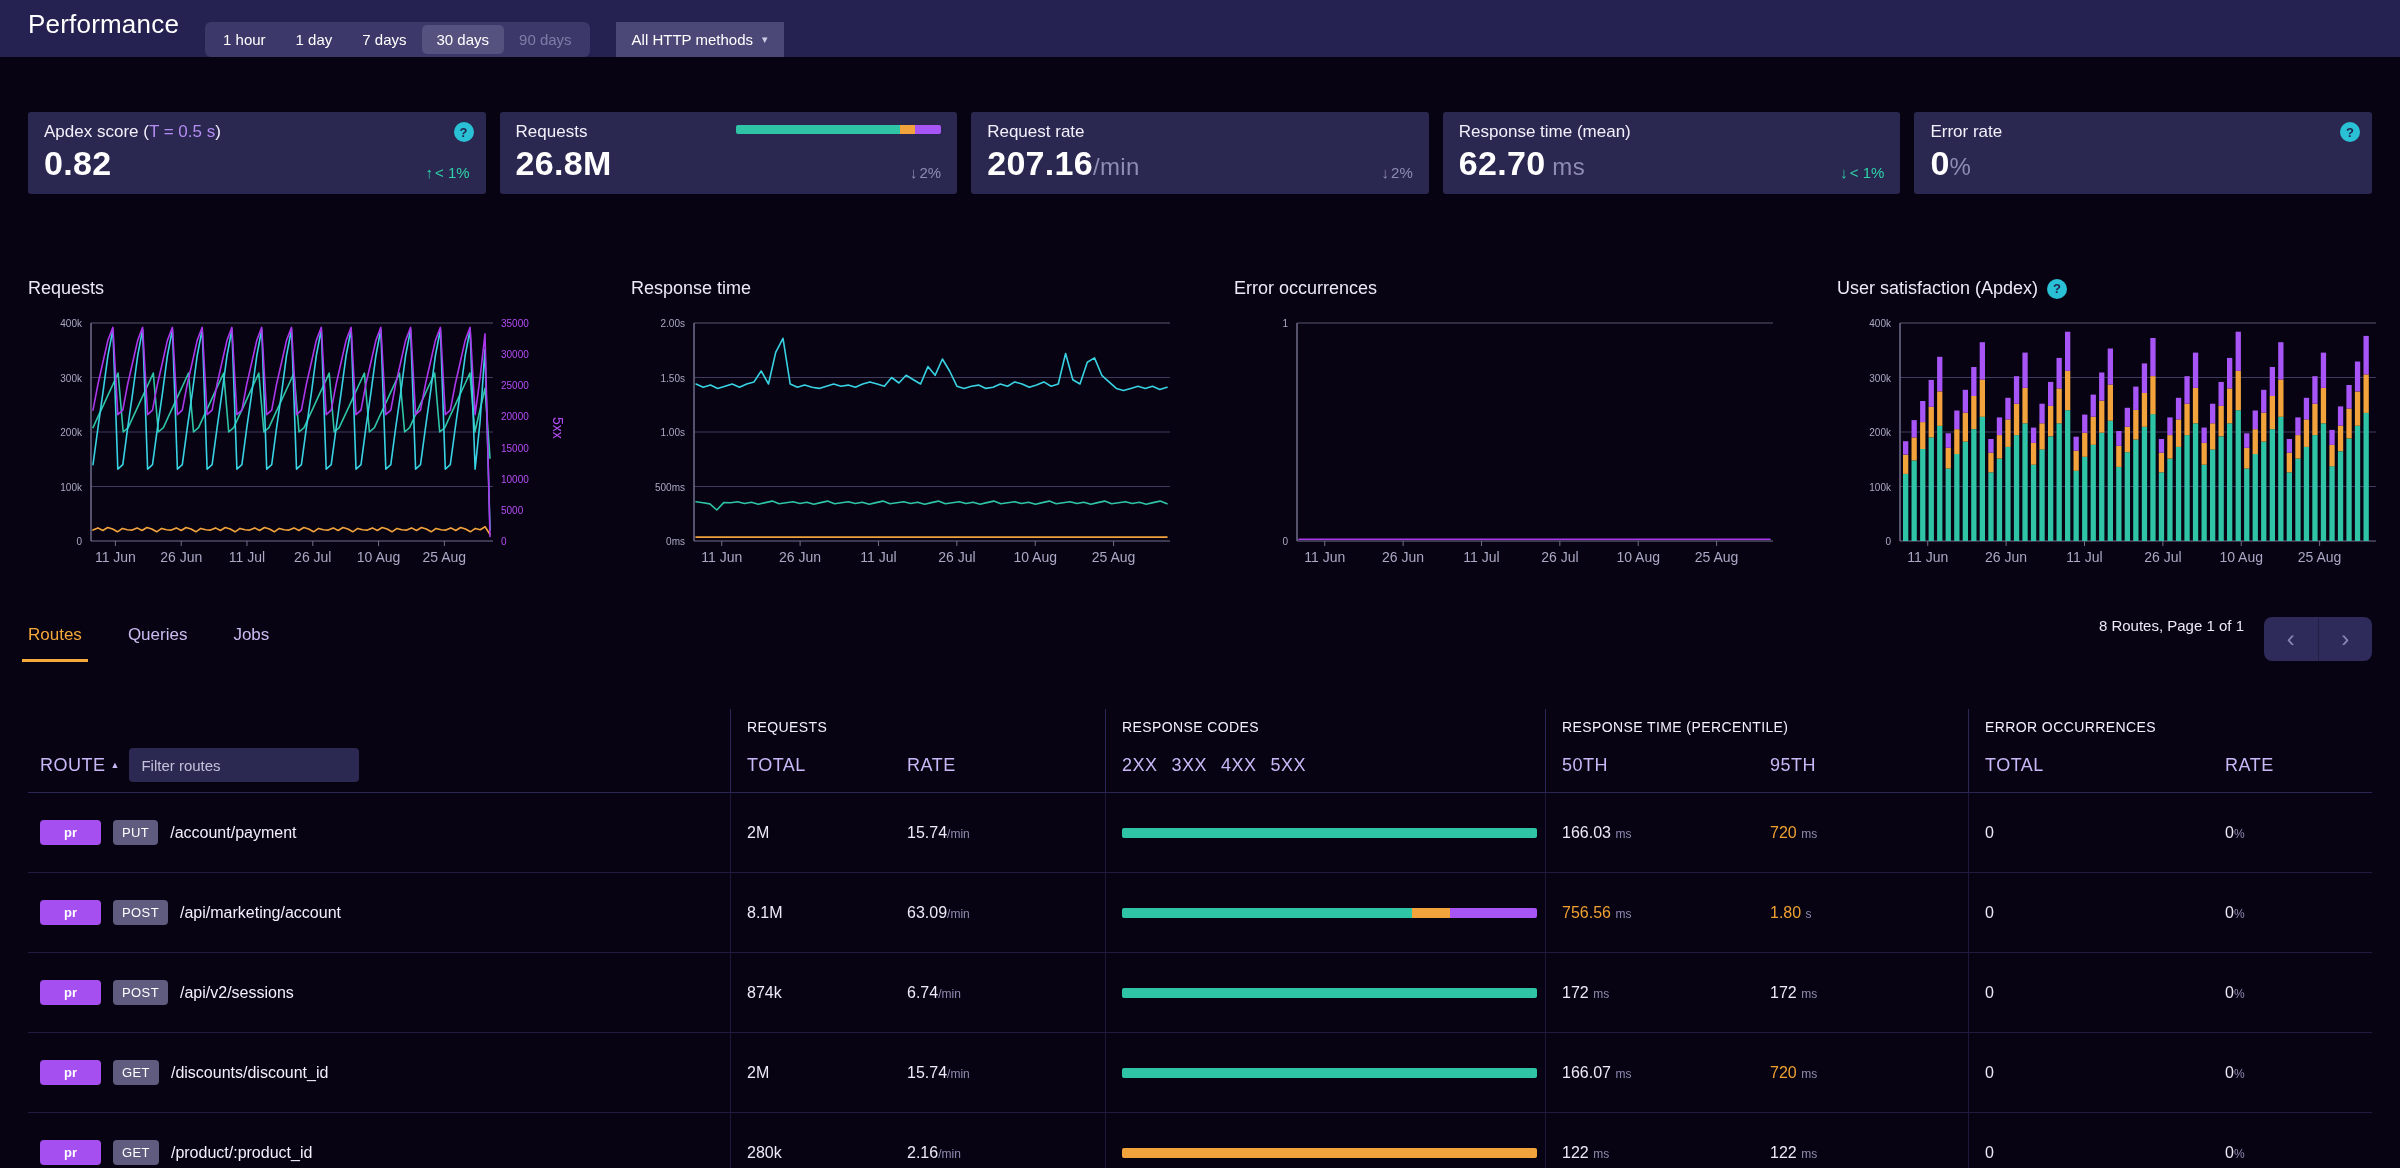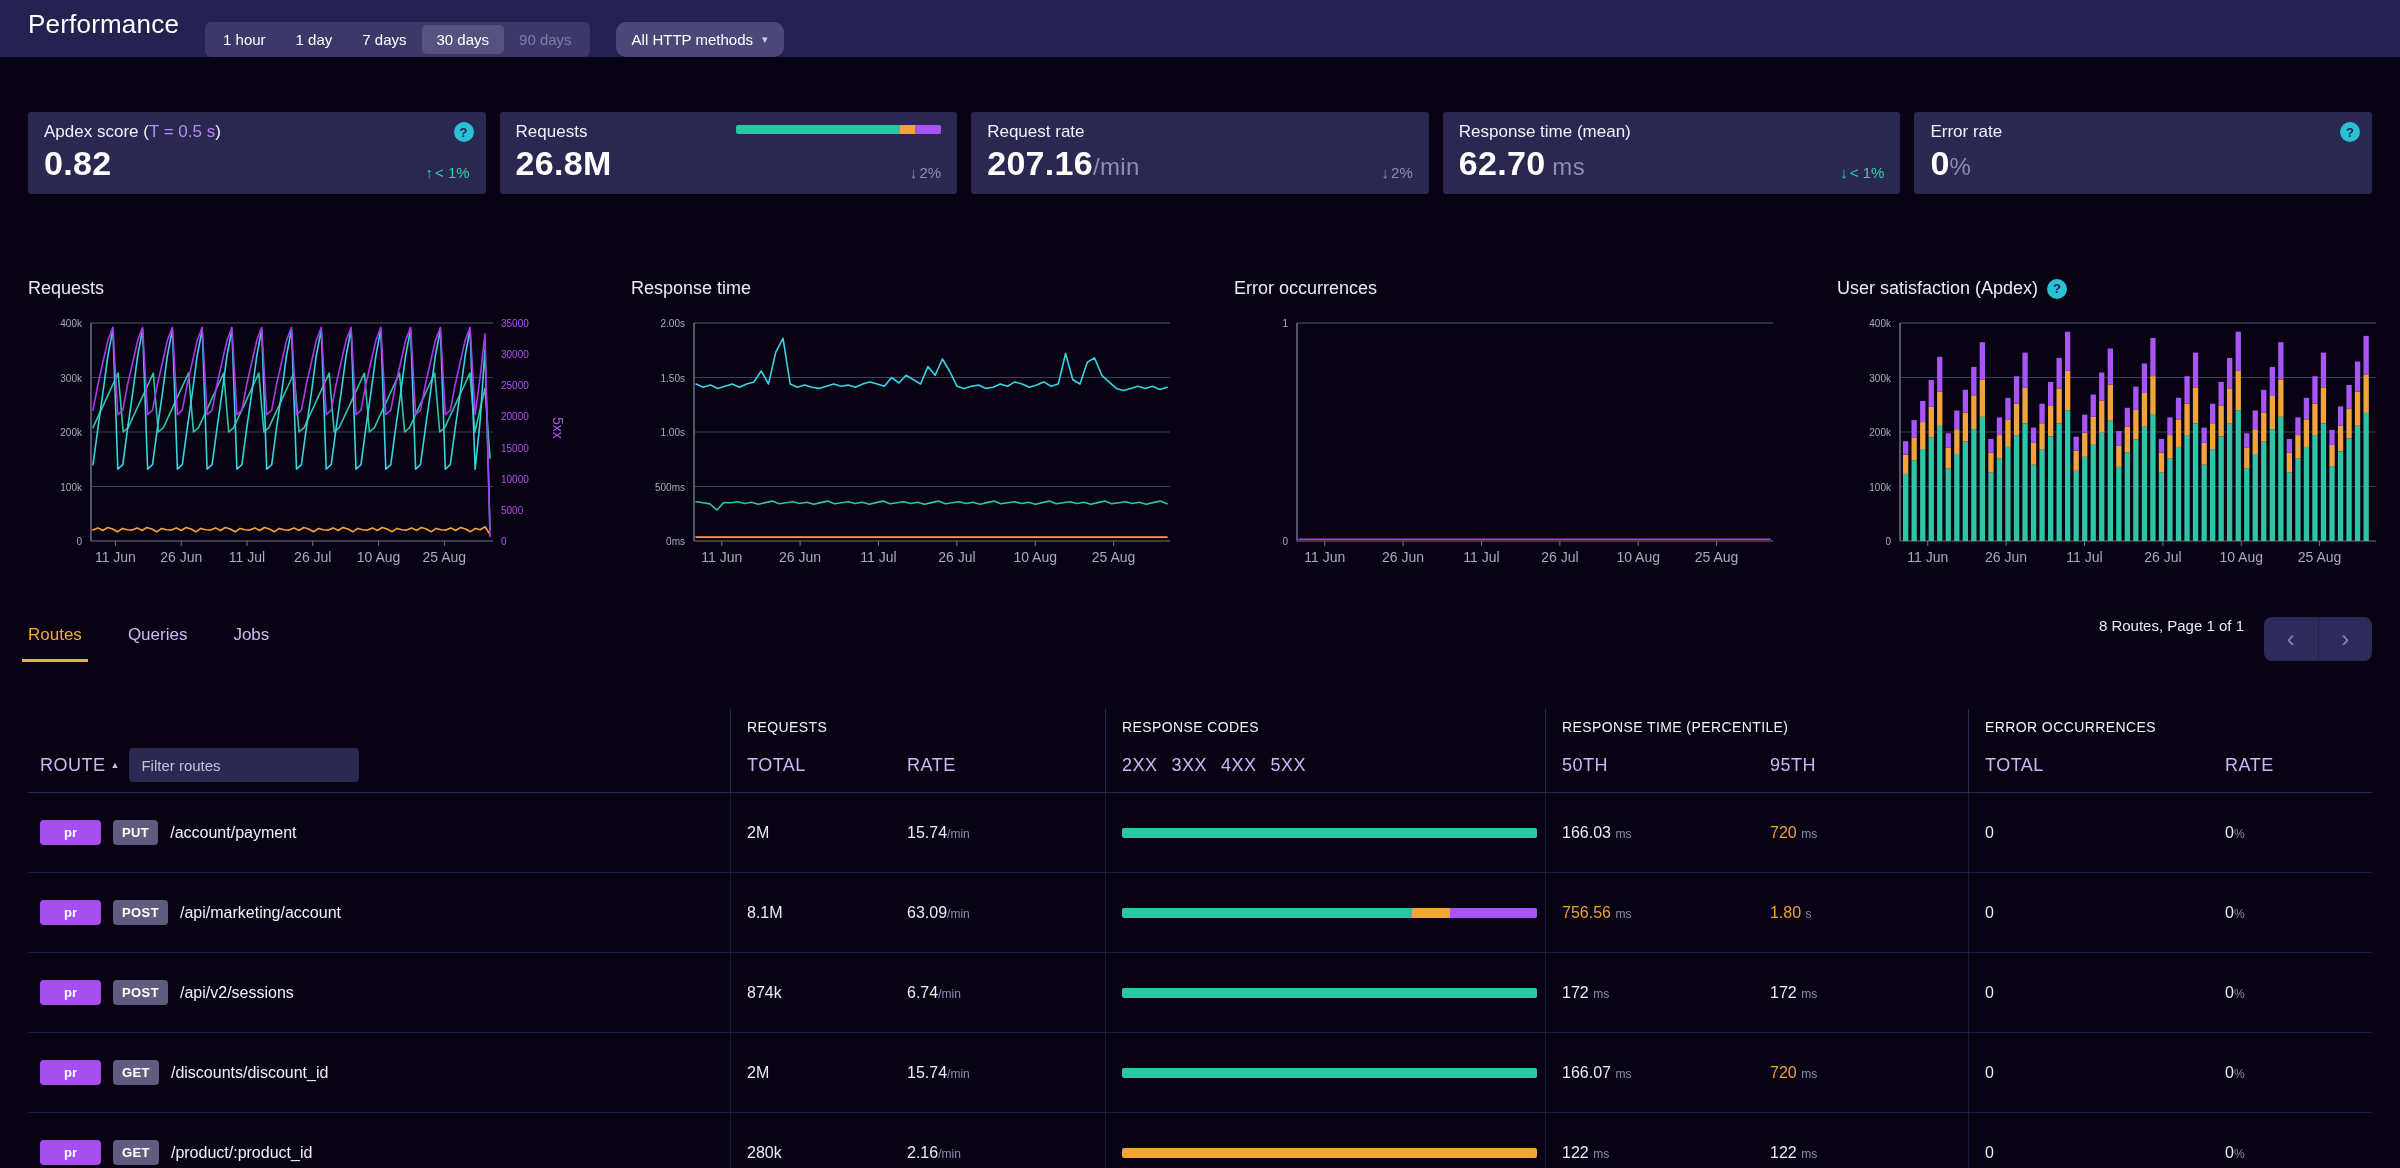--- a/index.html
+++ b/index.html
@@ -11,21 +11,21 @@
   }
   button{background:none;border:none;color:inherit;font:inherit;padding:0;cursor:pointer}
 
   
   .topbar{height:57px;background:#252150;display:flex;align-items:flex-end;padding:0 28px;gap:26px}
   .page-title{font-size:26px;font-weight:500;color:#fff;letter-spacing:.2px}
   .ranges{display:flex;background:#3c3869;border-radius:6px;padding:3px}
   .range-btn{padding:6px 15px;font-size:15px;color:#fff;border-radius:5px;white-space:nowrap}
   .range-btn.selected{background:#56527f}
   .range-btn.disabled{color:#7f7ca8}
-  .method-btn{background:#4b4878;border-radius:10px;padding:9px 16px;font-size:15px;color:#fff;display:flex;align-items:center;gap:9px}
+  .method-btn{background:#4b4878;border-radius:0;padding:9px 16px;font-size:15px;color:#fff;display:flex;align-items:center;gap:9px}
   .caret{font-size:11px;color:#cfcde6}
 
   
   .cards{display:grid;grid-template-columns:repeat(5,1fr);gap:14px;margin:55px 28px 0}
   .card{position:relative;background:#2a2750;height:72px;border-radius:3px;padding:10px 16px 0}
   .card-title{font-size:17px;color:#f2f0fb}
   .card-title .accent{color:#b48df2}
   .card-value{font-size:34px;font-weight:600;color:#fff;margin-top:2px;letter-spacing:.3px}
   .card-value .suffix{font-size:24px;font-weight:400;color:#8f8cb3}
   .trend{position:absolute;right:16px;bottom:13px;font-size:15px;display:flex;align-items:center;gap:2px}
@@ -76,21 +76,21 @@
   .route-sub{display:flex;align-items:center;margin:11px 0 10px;padding-left:12px}
   .sort{font-size:9px;color:#c7b9f7;margin-left:5px}
   .filter-input{margin-left:10px;width:206px;height:34px;background:#2b2852;border:none;border-radius:4px;color:#e8e6f5;font-size:15px;padding:0 12px;outline:none}
   .filter-input::placeholder{color:#c4c2da}
 
   .row{height:79px;align-items:center;border-bottom:1px solid #201c40}
   .cell{height:100%;display:grid;align-items:center}
   .cell.bl{border-left:1px solid #1d193a}
   .route-cell{display:flex;align-items:center;gap:12px;padding-left:12px}
   .badge-scope{background:#a64ff0;color:#fff;font-size:13px;font-weight:700;padding:5px 24px;border-radius:4px}
-  .badge-method{background:#5f5c80;color:#fff;font-size:13px;font-weight:700;padding:5px 9px;border-radius:4px;letter-spacing:.4px}
+  .badge-method{background:#5f5c80;color:#fff;font-size:13px;font-weight:400;padding:5px 9px;border-radius:4px;letter-spacing:.4px}
   .route-path{font-size:16px;color:#f2f0fb}
   .num{font-size:16px;color:#eceaf6}
   .num.warn{color:#f0a132}
   .unit{font-size:12px;color:#8f8cb3}
   .codes-bar{width:415px;height:10px;border-radius:2px;overflow:hidden;display:flex;margin-left:16px}
   .codes-bar span{display:block;height:100%}
 </style>
 </head>
 <body>
 

